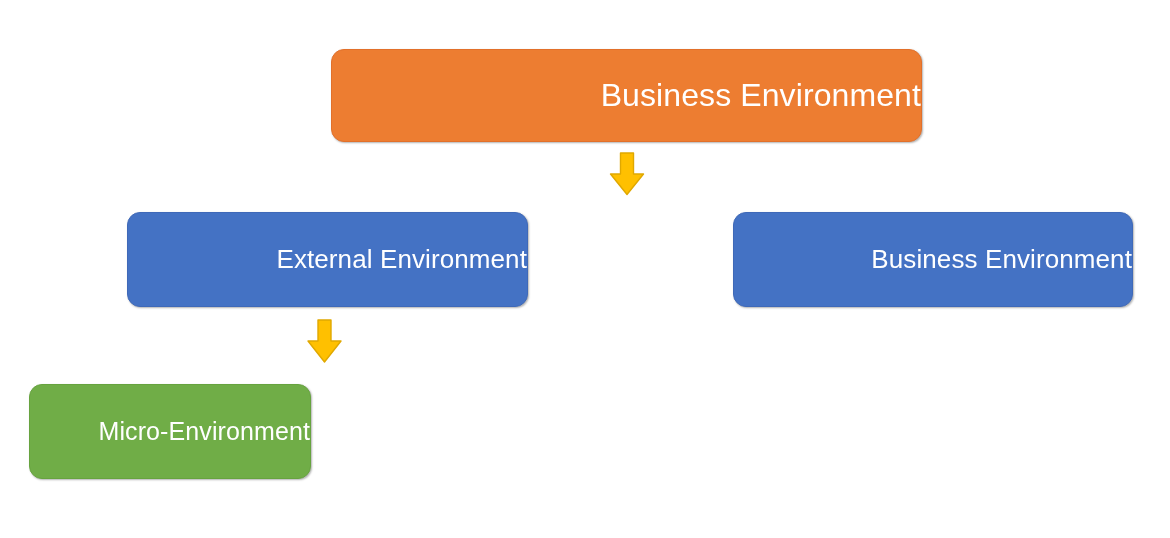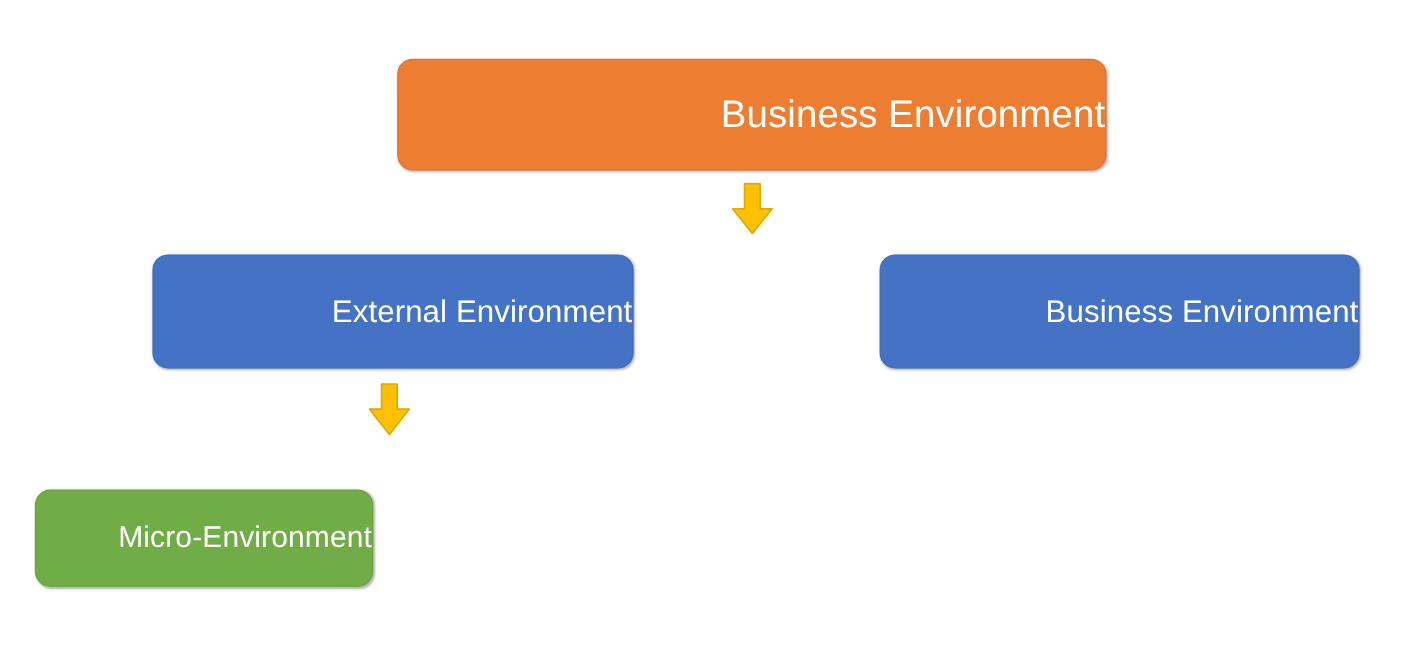--- a/index.html
+++ b/index.html
@@ -62,22 +62,22 @@
     left: 127px;
     width: 401px;
   }
   .node-internal {
     left: 733px;
     width: 400px;
   }
 
   
   .node-leaf {
-    top: 408px;
-    height: 81px;
+    top: 384px;
+    height: 95px;
     background: #70AD47;
     border: 1px solid #67A33F;
     font-size: 25px;
     font-weight: 400;
   }
   .node-micro {
     left: 29px;
     width: 282px;
   }
   .node-macro {

